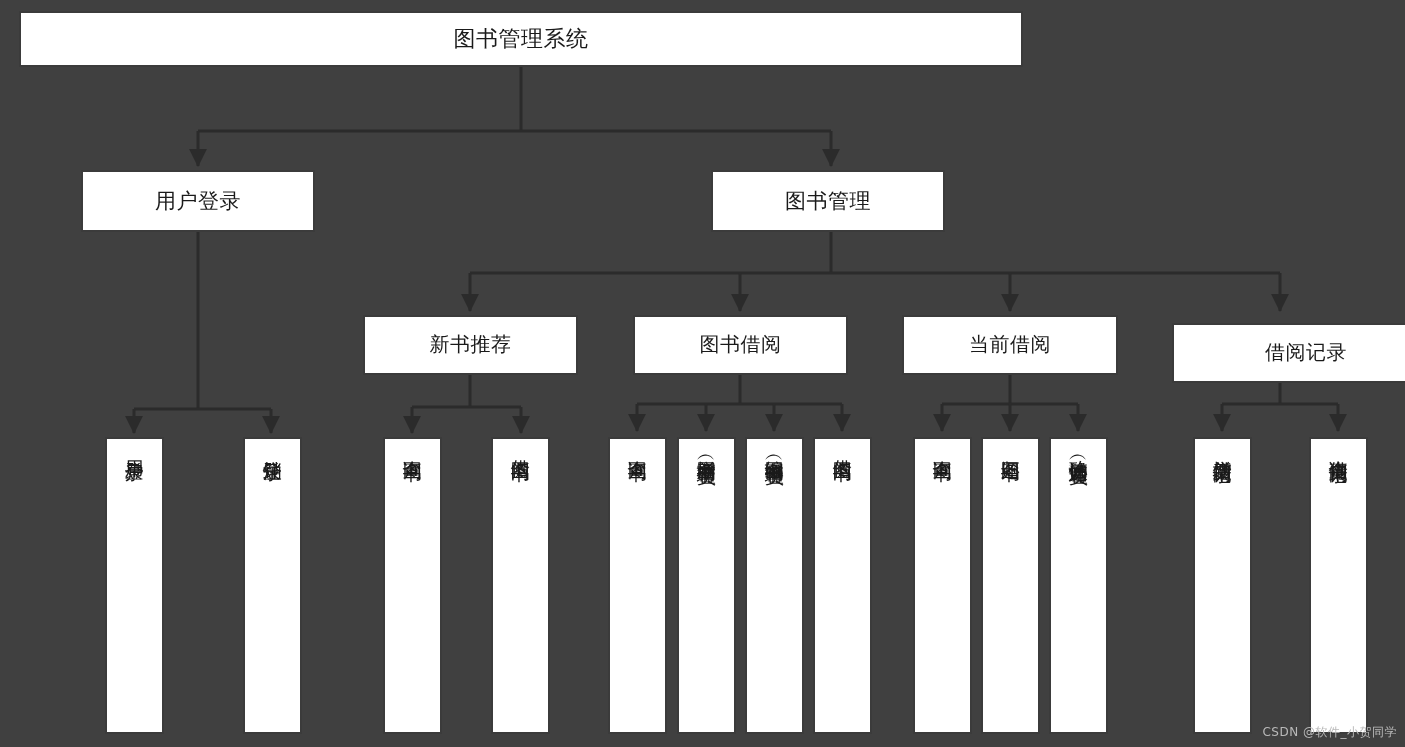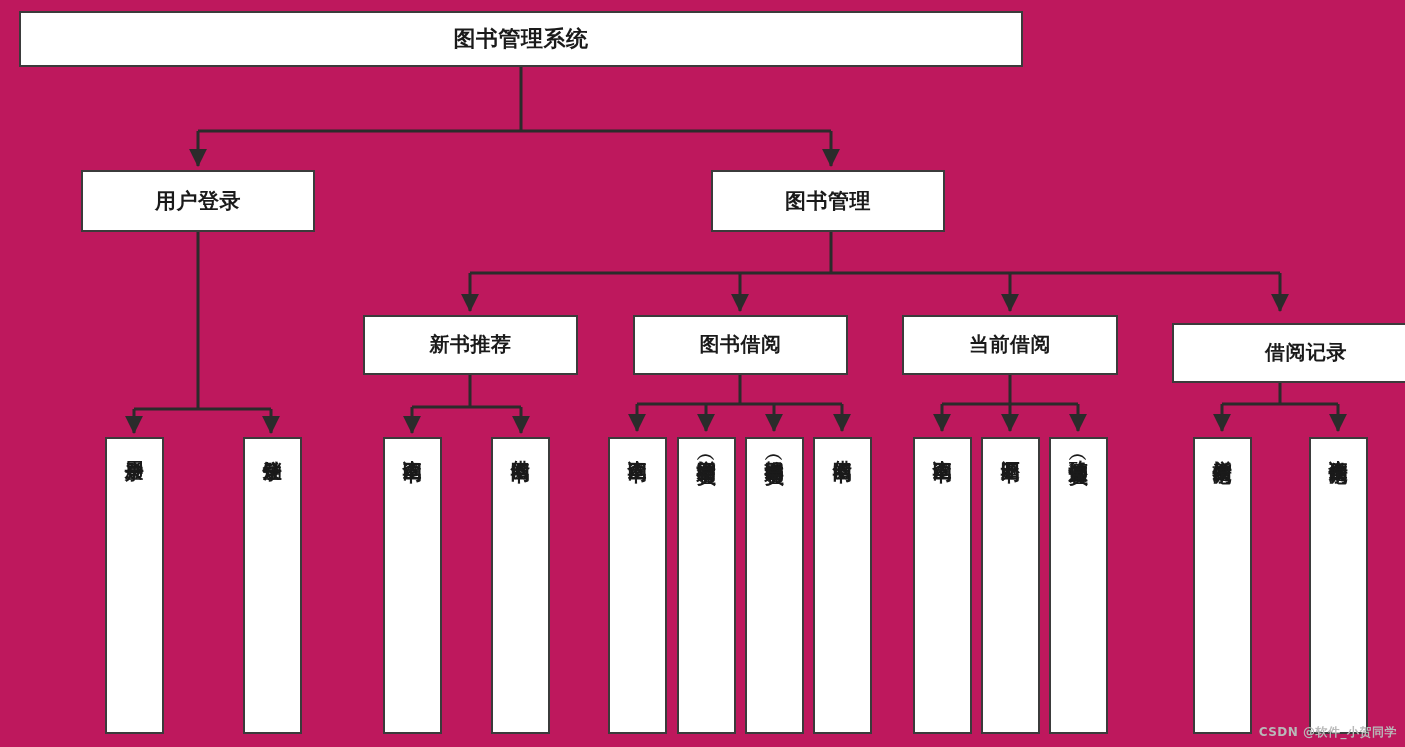--- a/index.html
+++ b/index.html
@@ -7,23 +7,22 @@
     padding: 0;
     background: #ffffff;
   }
   body {
     font-family: "DejaVu Sans", "Liberation Sans", sans-serif;
   }
   #canvas {
     position: relative;
     width: 1405px;
     height: 747px;
-    background: #be185d;
+    background: #404040;
     overflow: hidden;
-    font-weight: bold;
   }
   #wires {
     position: absolute;
     left: 0;
     top: 0;
     width: 1405px;
     height: 747px;
     pointer-events: none;
   }
   .node {

